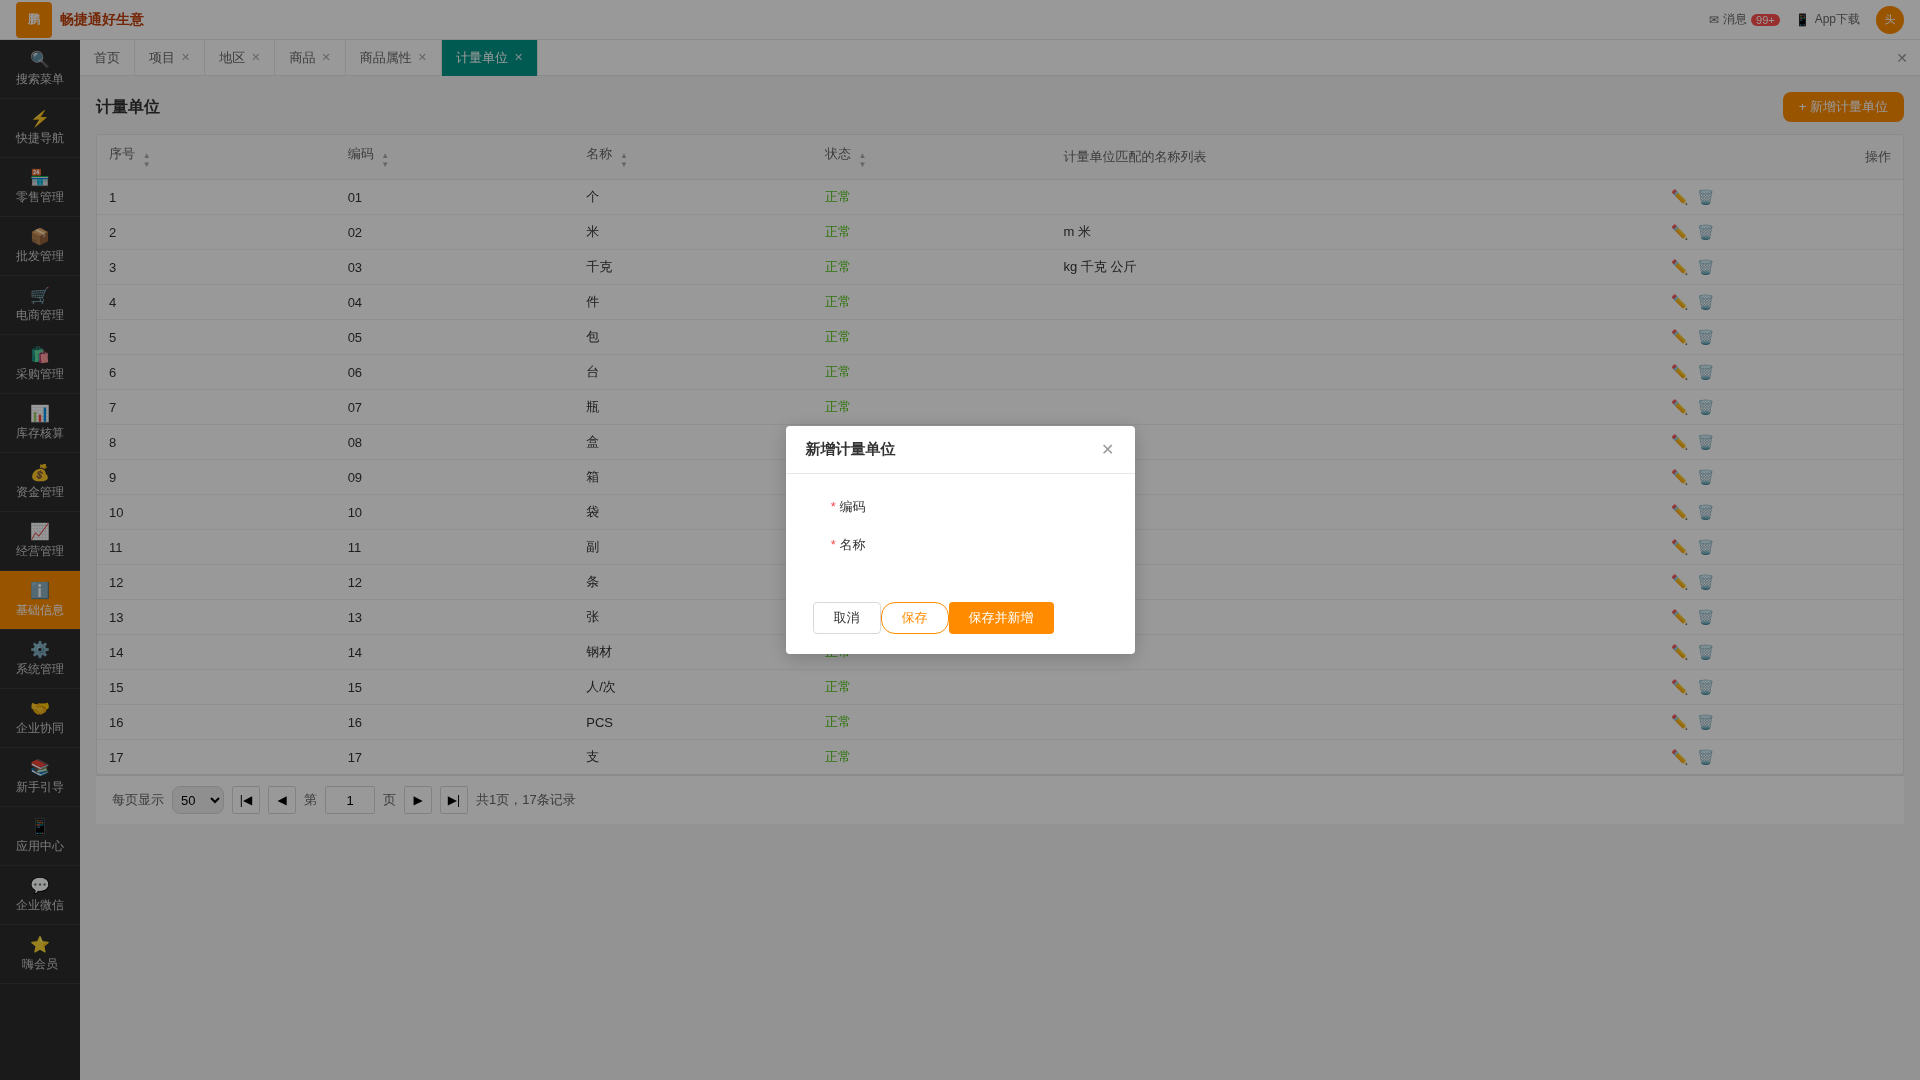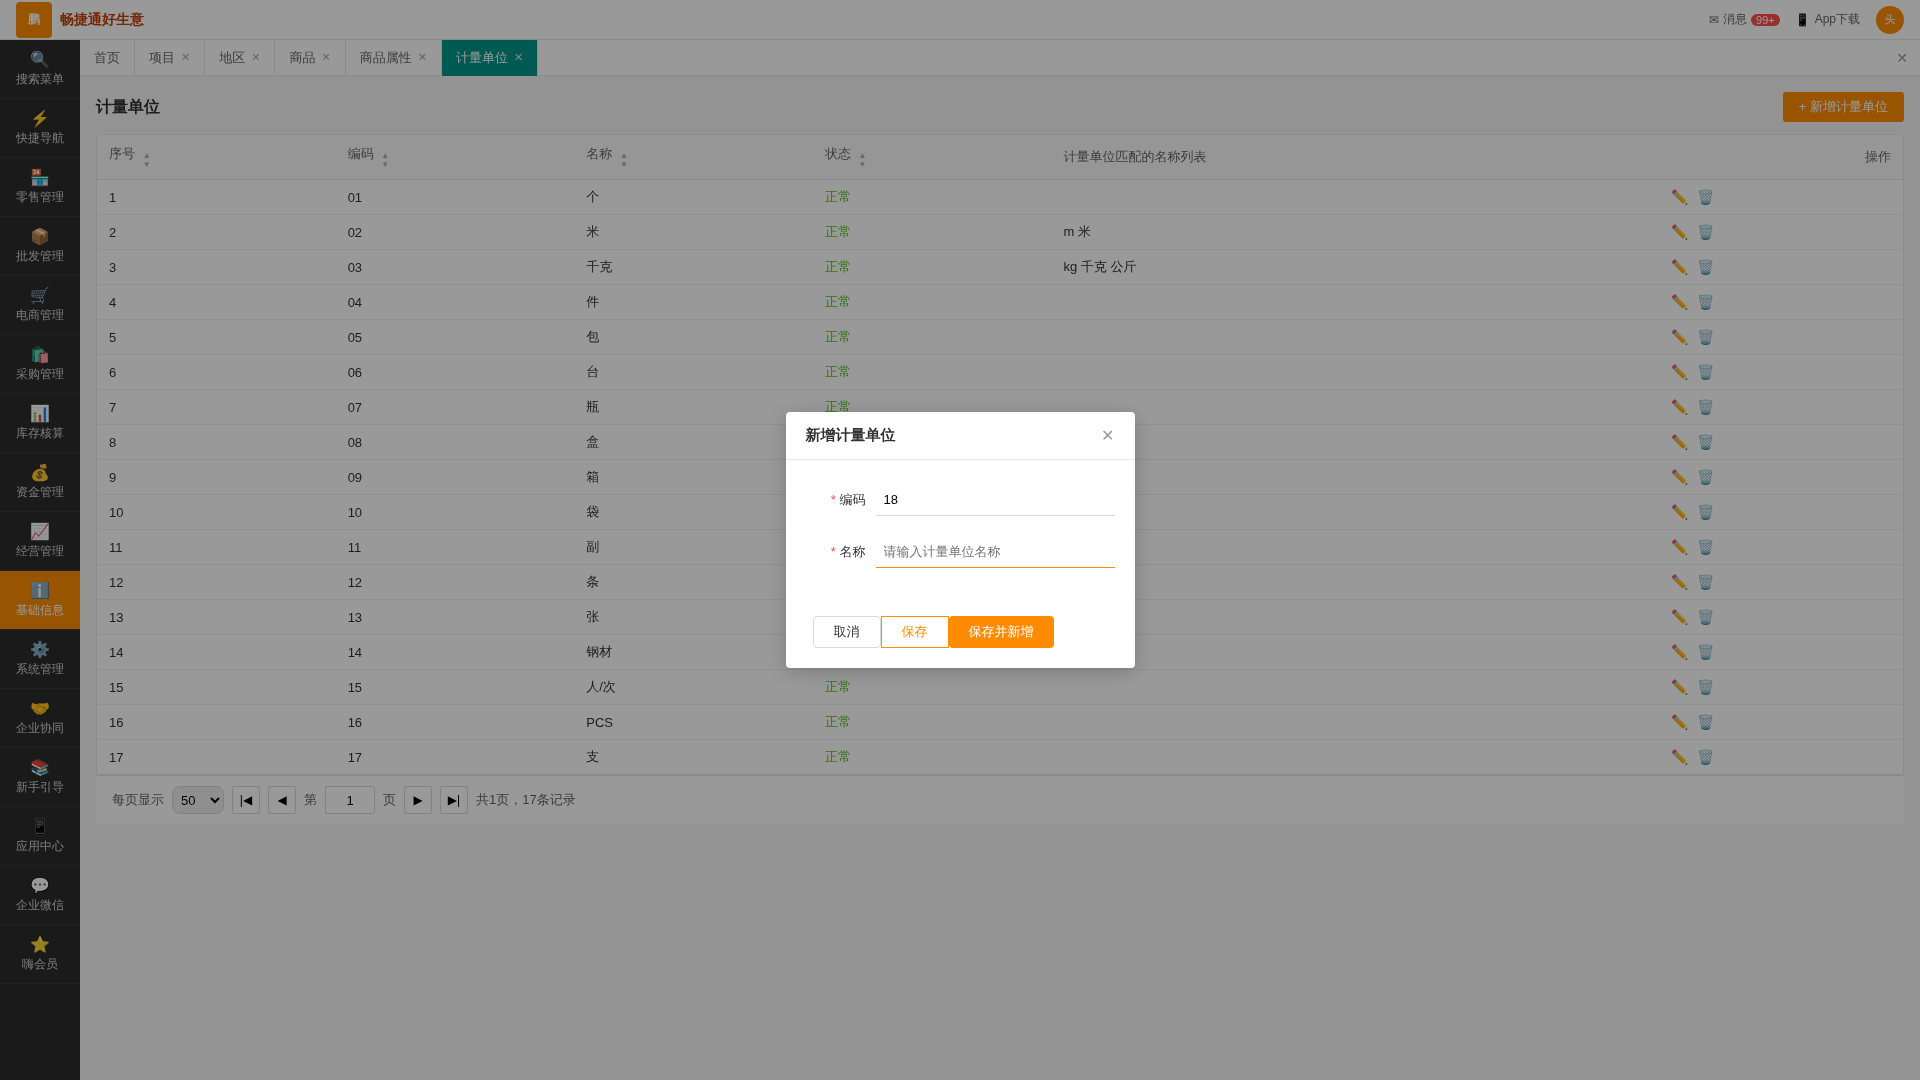--- a/index.html
+++ b/index.html
@@ -166,21 +166,21 @@
     .page-title {
       font-size: 16px;
       font-weight: bold;
       color: #333;
     }
     .add-btn {
       background: #ff8c00;
       color: white;
       border: none;
       padding: 6px 16px;
-      border-radius: 3px;
+      border-radius: 8px;
       cursor: pointer;
       font-size: 13px;
     }
 
     
     .table-container {
       background: #fff;
       border: 1px solid #e8e8e8;
       border-radius: 4px;
       overflow: hidden;
@@ -342,21 +342,21 @@
       border-radius: 4px;
       font-size: 13px;
       color: #333;
     }
     .btn-save {
       padding: 3px 20px;
       border: 1px solid #ff8c00;
       background: #fff;
       color: #ff8c00;
       cursor: pointer;
-      border-radius: 0;
+      border-radius: 14px;
       font-size: 13px;
     }
     .btn-save-continue {
       padding: 6px 20px;
       border: none;
       background: #ff8c00;
       color: #fff;
       cursor: pointer;
       border-radius: 4px;
       font-size: 13px;
@@ -777,25 +777,23 @@
 
 <div class="overlay">
   <div class="modal">
     <div class="modal-header">
       <span class="modal-title">新增计量单位</span>
       <span class="modal-close">✕</span>
     </div>
     <div class="modal-body">
       <div class="form-row">
         <span class="form-label required">编码</span>
-        <input class="form-input" type="text" value="18" style="">
       </div>
       <div class="form-row">
         <span class="form-label required">名称</span>
-        <input class="form-input highlight" type="text" placeholder="请输入计量单位名称" style="">
       </div>
     </div>
     <div class="modal-footer">
       <button class="btn-cancel">取消</button>
       <button class="btn-save">保存</button>
       <button class="btn-save-continue">保存并新增</button>
     </div>
   </div>
 </div>
 

